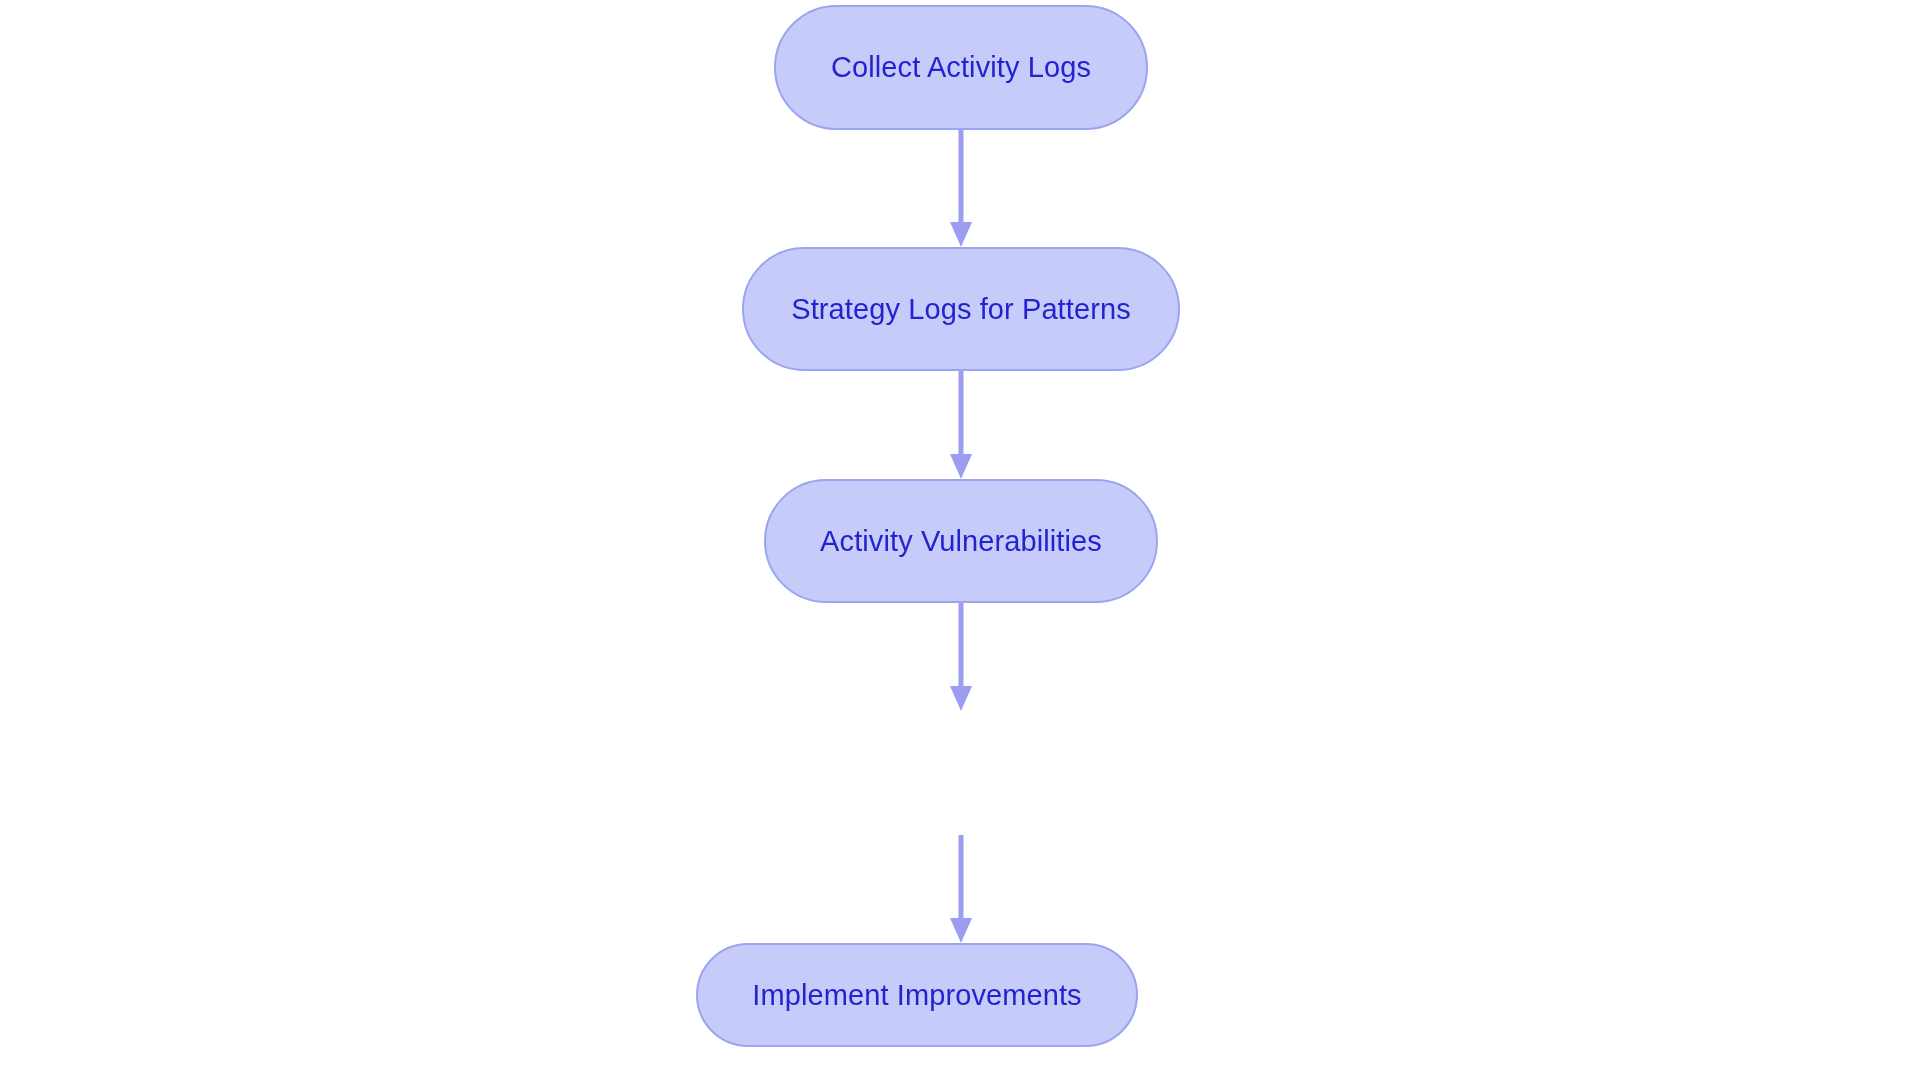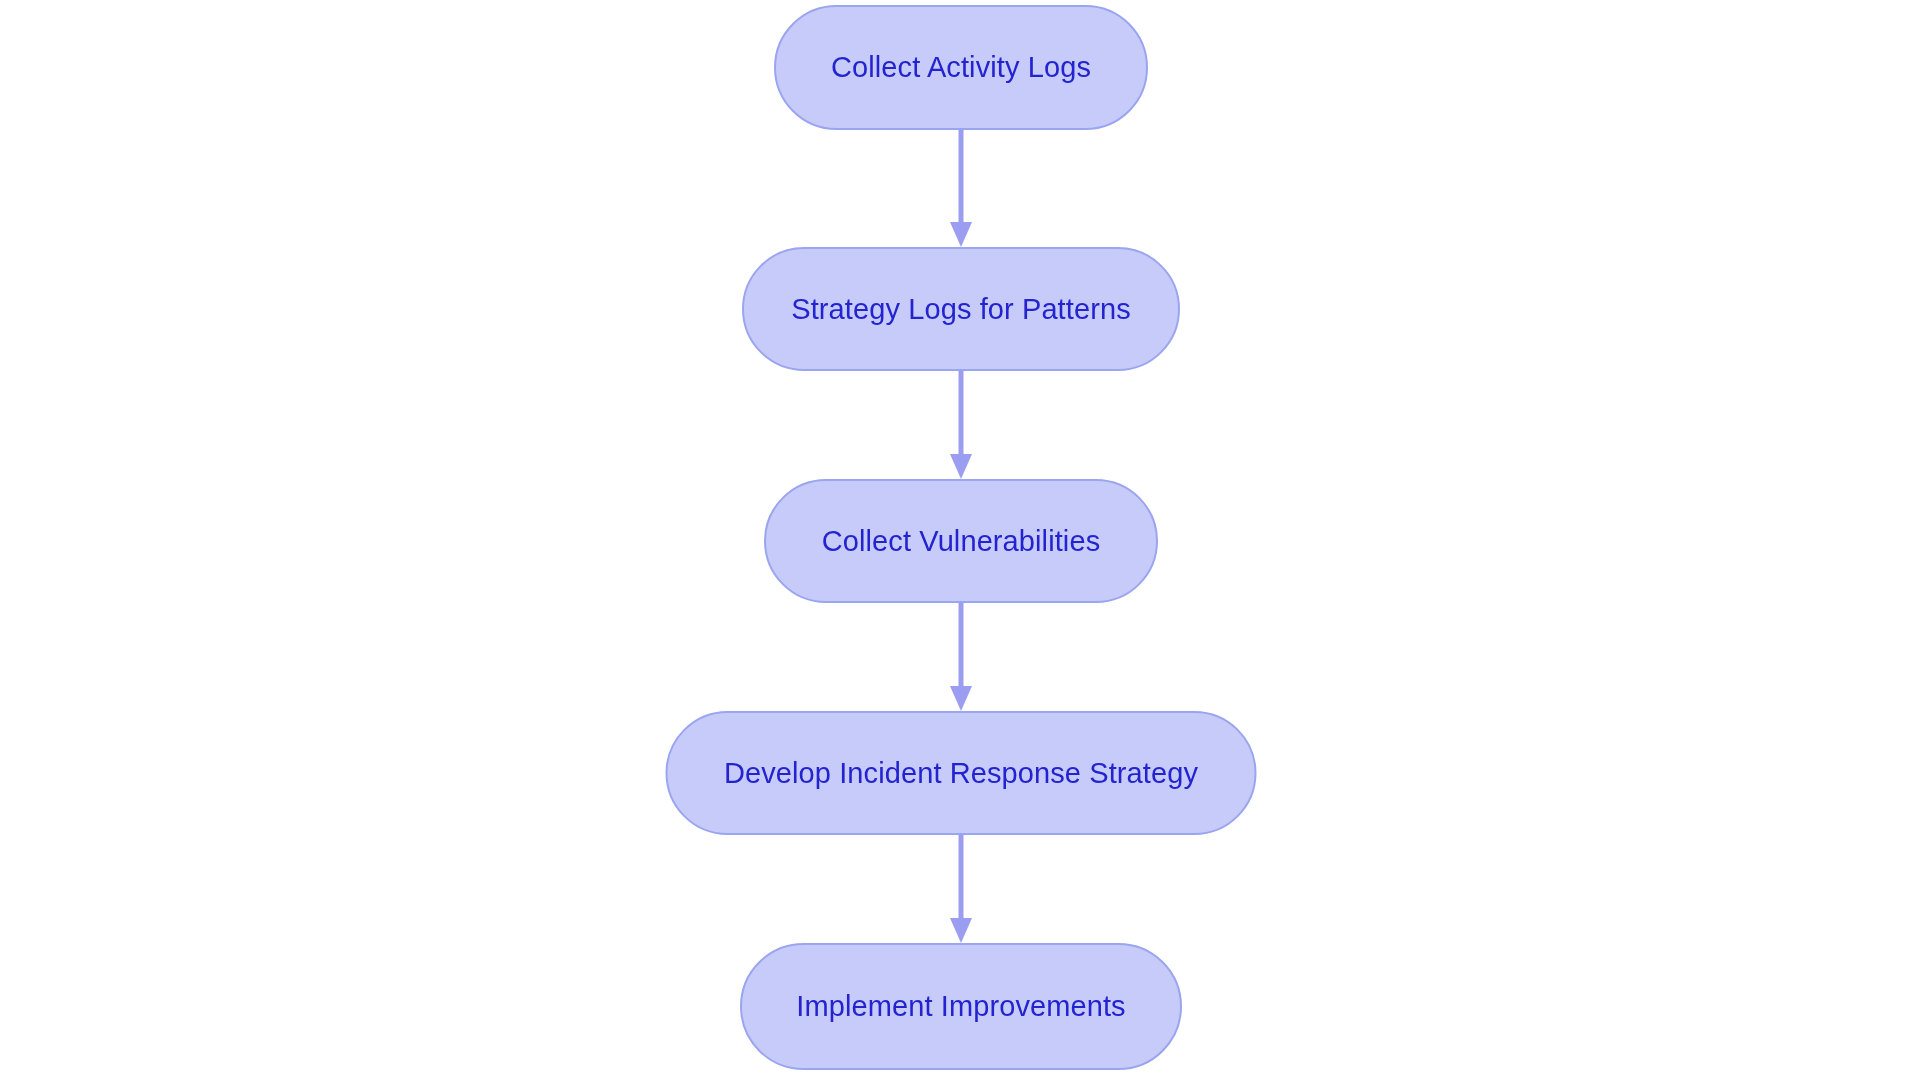--- a/index.html
+++ b/index.html
@@ -83,24 +83,21 @@
 
   <div class="node" style="left:961px; top:5px; width:374px; height:125px;">
     <span class="node-label" style="font-size:29px;">Collect Activity Logs</span>
   </div>
 
   <div class="node" style="left:961px; top:247px; width:438px; height:124px;">
     <span class="node-label" style="font-size:29px;">Strategy Logs for Patterns</span>
   </div>
 
   <div class="node" style="left:961px; top:479px; width:394px; height:124px;">
-    <span class="node-label" style="font-size:29px;">Collect Vulnerabilities</span>
+    <span class="node-label" style="font-size:29px;">Activity Vulnerabilities</span>
   </div>
 
-  <div class="node" style="left:961px; top:711px; width:591px; height:124px;">
-    <span class="node-label" style="font-size:29px;">Develop Incident Response Strategy</span>
-  </div>
 
-  <div class="node" style="left:961px; top:943px; width:442px; height:127px;">
+  <div class="node" style="left:917px; top:943px; width:442px; height:104px;">
     <span class="node-label" style="font-size:29px;">Implement Improvements</span>
   </div>
 
 </div>
 
 </body></html>

